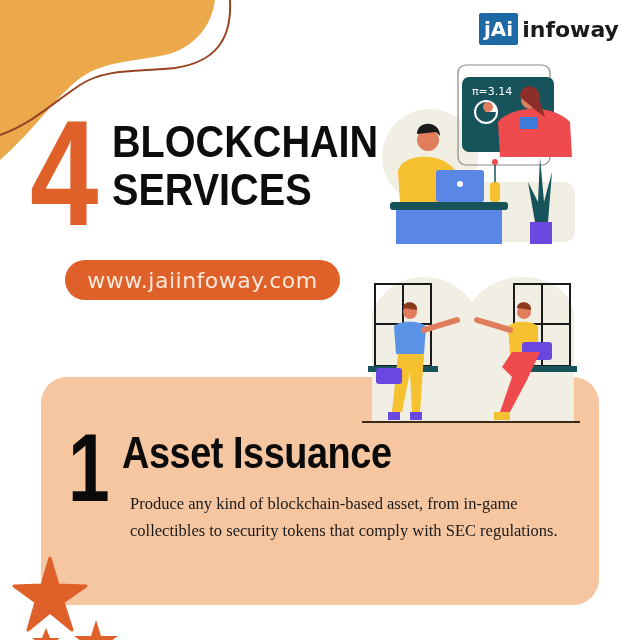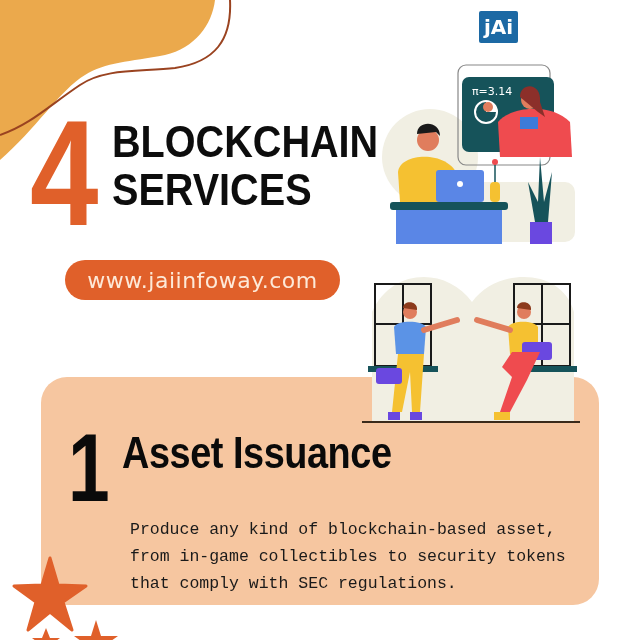--- a/index.html
+++ b/index.html
@@ -1,42 +1,43 @@
 <!DOCTYPE html>
 <html><head>
 <meta charset="utf-8">
 <style>
   html,body{margin:0;padding:0;}
   body{width:640px;height:640px;position:relative;overflow:hidden;background:#ffffff;font-family:"Liberation Sans",sans-serif;}
   .abs{position:absolute;}
   .blob{left:0;top:0;width:240px;height:170px;}
-  .logo{left:479px;top:11px;height:36px;display:flex;align-items:center;flex-direction:column;}
+  .logo{left:479px;top:11px;height:36px;display:flex;align-items:center;}
   .logo-box{background:#1c69a4;color:#fff;font-weight:bold;font-size:20px;padding:3px 5px;border-radius:2px;line-height:26px;font-family:"DejaVu Sans",sans-serif;}
   .logo-text{color:#1a1a1a;font-weight:bold;font-size:22px;margin-left:4px;font-family:"DejaVu Sans",sans-serif;}
   .big-four{left:30px;top:98px;color:#e0602a;font-size:150px;font-weight:bold;line-height:150px;font-family:"Liberation Sans",sans-serif;transform:scaleX(0.82);transform-origin:left top;}
   .title{left:112px;top:118px;color:#0d0d0d;font-weight:bold;font-size:44px;line-height:48px;transform:scaleX(0.9);transform-origin:left top;}
   .url-pill{left:65px;top:260px;width:275px;height:40px;border-radius:23px;background:#e0602a;color:#fde9d8;display:flex;align-items:center;justify-content:center;font-size:22px;font-family:"DejaVu Sans",sans-serif;letter-spacing:0.5px;}
   .card{left:41px;top:377px;width:558px;height:228px;background:#f6c6a0;border-radius:26px;}
   .num-one{left:68px;top:420px;color:#0a0a0a;font-size:96px;font-weight:bold;line-height:96px;transform:scaleX(0.78);transform-origin:left top;}
   .svc-title{left:122px;top:428px;color:#0a0a0a;font-size:44px;font-weight:bold;line-height:50px;transform:scaleX(0.86);transform-origin:left top;letter-spacing:-0.5px;}
-  .svc-desc{left:130px;top:490px;width:450px;color:#1a1a1a;font-size:16.5px;line-height:27px;font-family:Liberation Mono, monospace;margin-top:26px;}
+  .svc-desc{left:130px;top:490px;width:450px;color:#1a1a1a;font-size:16.5px;line-height:27px;font-family:Liberation Serif, serif;}
   .illus1{left:380px;top:62px;width:200px;height:185px;}
   .illus2{left:362px;top:272px;width:218px;height:152px;}
   .stars{left:0;top:550px;width:130px;height:90px;}
 </style>
 </head>
 <body>
 
 <svg class="abs blob" viewBox="0 0 240 170">
   <path d="M0,0 L215,0 C212,25 195,48 165,55 C130,62 105,62 85,75 C60,90 35,130 0,160 Z" fill="#eba94c"></path>
   <path d="M230,0 C232,40 215,62 175,68 C140,72 105,68 80,85 C50,105 30,125 0,135" fill="none" stroke="#9a4320" stroke-width="2"></path>
 </svg>
 
 <div class="abs logo">
   <span class="logo-box">jAi</span>
+  <span class="logo-text">infoway</span>
 </div>
 
 <div class="abs big-four">4</div>
 <div class="abs title">
   <div>BLOCKCHAIN</div>
   <div>SERVICES</div>
 </div>
 
 <svg class="abs illus1" viewBox="0 0 200 185">
   <circle cx="50" cy="95" r="48" fill="#f1efe3"></circle>

